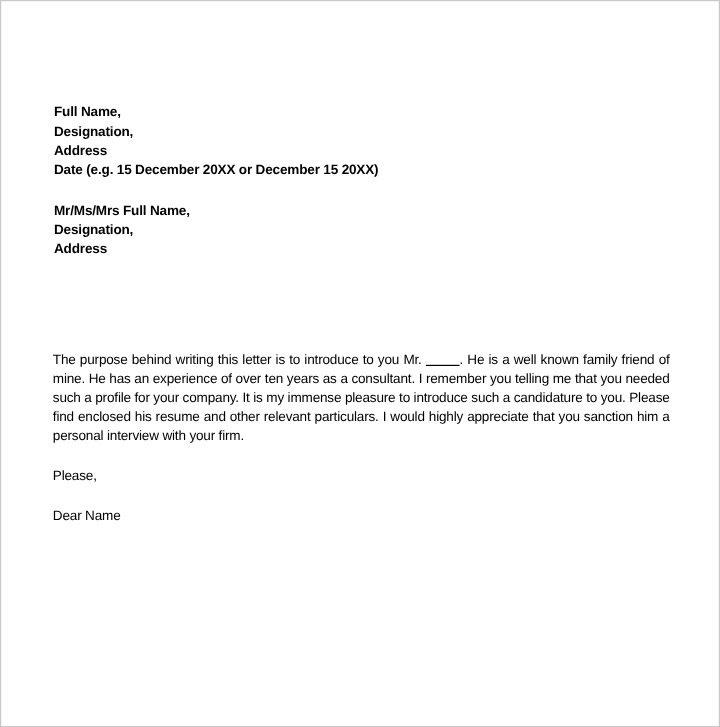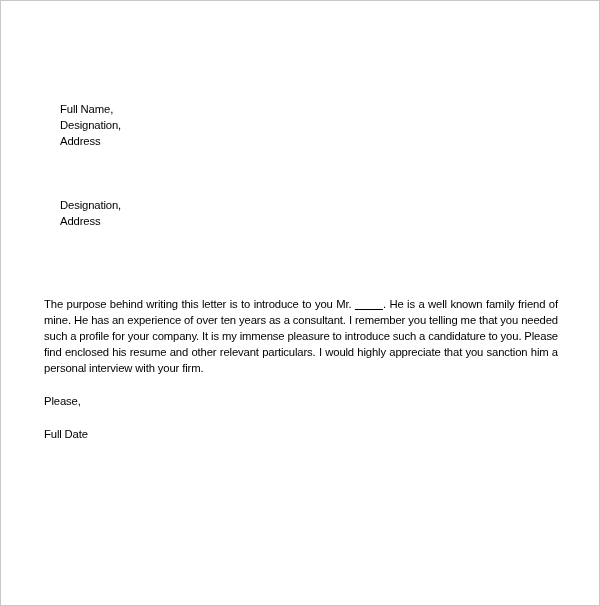--- a/index.html
+++ b/index.html
@@ -23,72 +23,76 @@
     position: absolute;
     left: 43px;
     top: 84px;
     width: 514px;
     color: #000000;
     font-size: 11.3px;
     line-height: 16px;
     letter-spacing: -0.15px;
   }
   .block {
-    margin: 16px;
+    margin: 1px;
+    font-weight: bold;
   }
   .block .line {
     white-space: pre;
   }
   .gap-sm { height: 16px; }
   .gap-md { height: 17px; }
   .para {
     margin: 0;
     text-align: justify;
     text-justify: inter-word;
   }
   .para.lastfull {
     text-align: justify;
+    margin-top: 24px;
   }
   .blank {
     text-decoration: underline;
     white-space: pre;
   }
   .sig-line { white-space: pre; }
 </style>
 </head>
 <body>
 
 <div id="page">
   <div id="letter">
 
     <div class="block">
       <div class="line">Full Name,</div>
       <div class="line">Designation,</div>
       <div class="line">Address</div>
+      <div class="line">Date (e.g. 15 December 20XX or December 15 20XX)</div>
     </div>
 
     <div class="gap-sm"></div>
 
     <div class="block">
+      <div class="line">Mr/Ms/Mrs Full Name,</div>
       <div class="line">Designation,</div>
       <div class="line">Address</div>
     </div>
 
     <div class="gap-md"></div>
 
 
     <div class="gap-md"></div>
 
 
     <div class="gap-md"></div>
 
     <p class="para lastfull"><span>The purpose behind writing this letter is to introduce to you Mr. </span><span class="blank">        </span><span>. He is a well known family friend of mine. He has an experience of over ten years as a consultant. I remember you telling me that you needed such a profile for your company. It is my immense pleasure to introduce such a candidature to you. Please find enclosed his resume and other relevant particulars. I would highly appreciate that you sanction him a personal interview with your firm.</span></p>
 
     <div class="gap-md"></div>
 
     <div class="sig-line">Please,</div>
 
     <div class="gap-md"></div>
 
-    <div class="sig-line">Full Date</div>
+    <div class="sig-line">Dear Name</div>
 
   </div>
 </div>
 
 </body></html>

